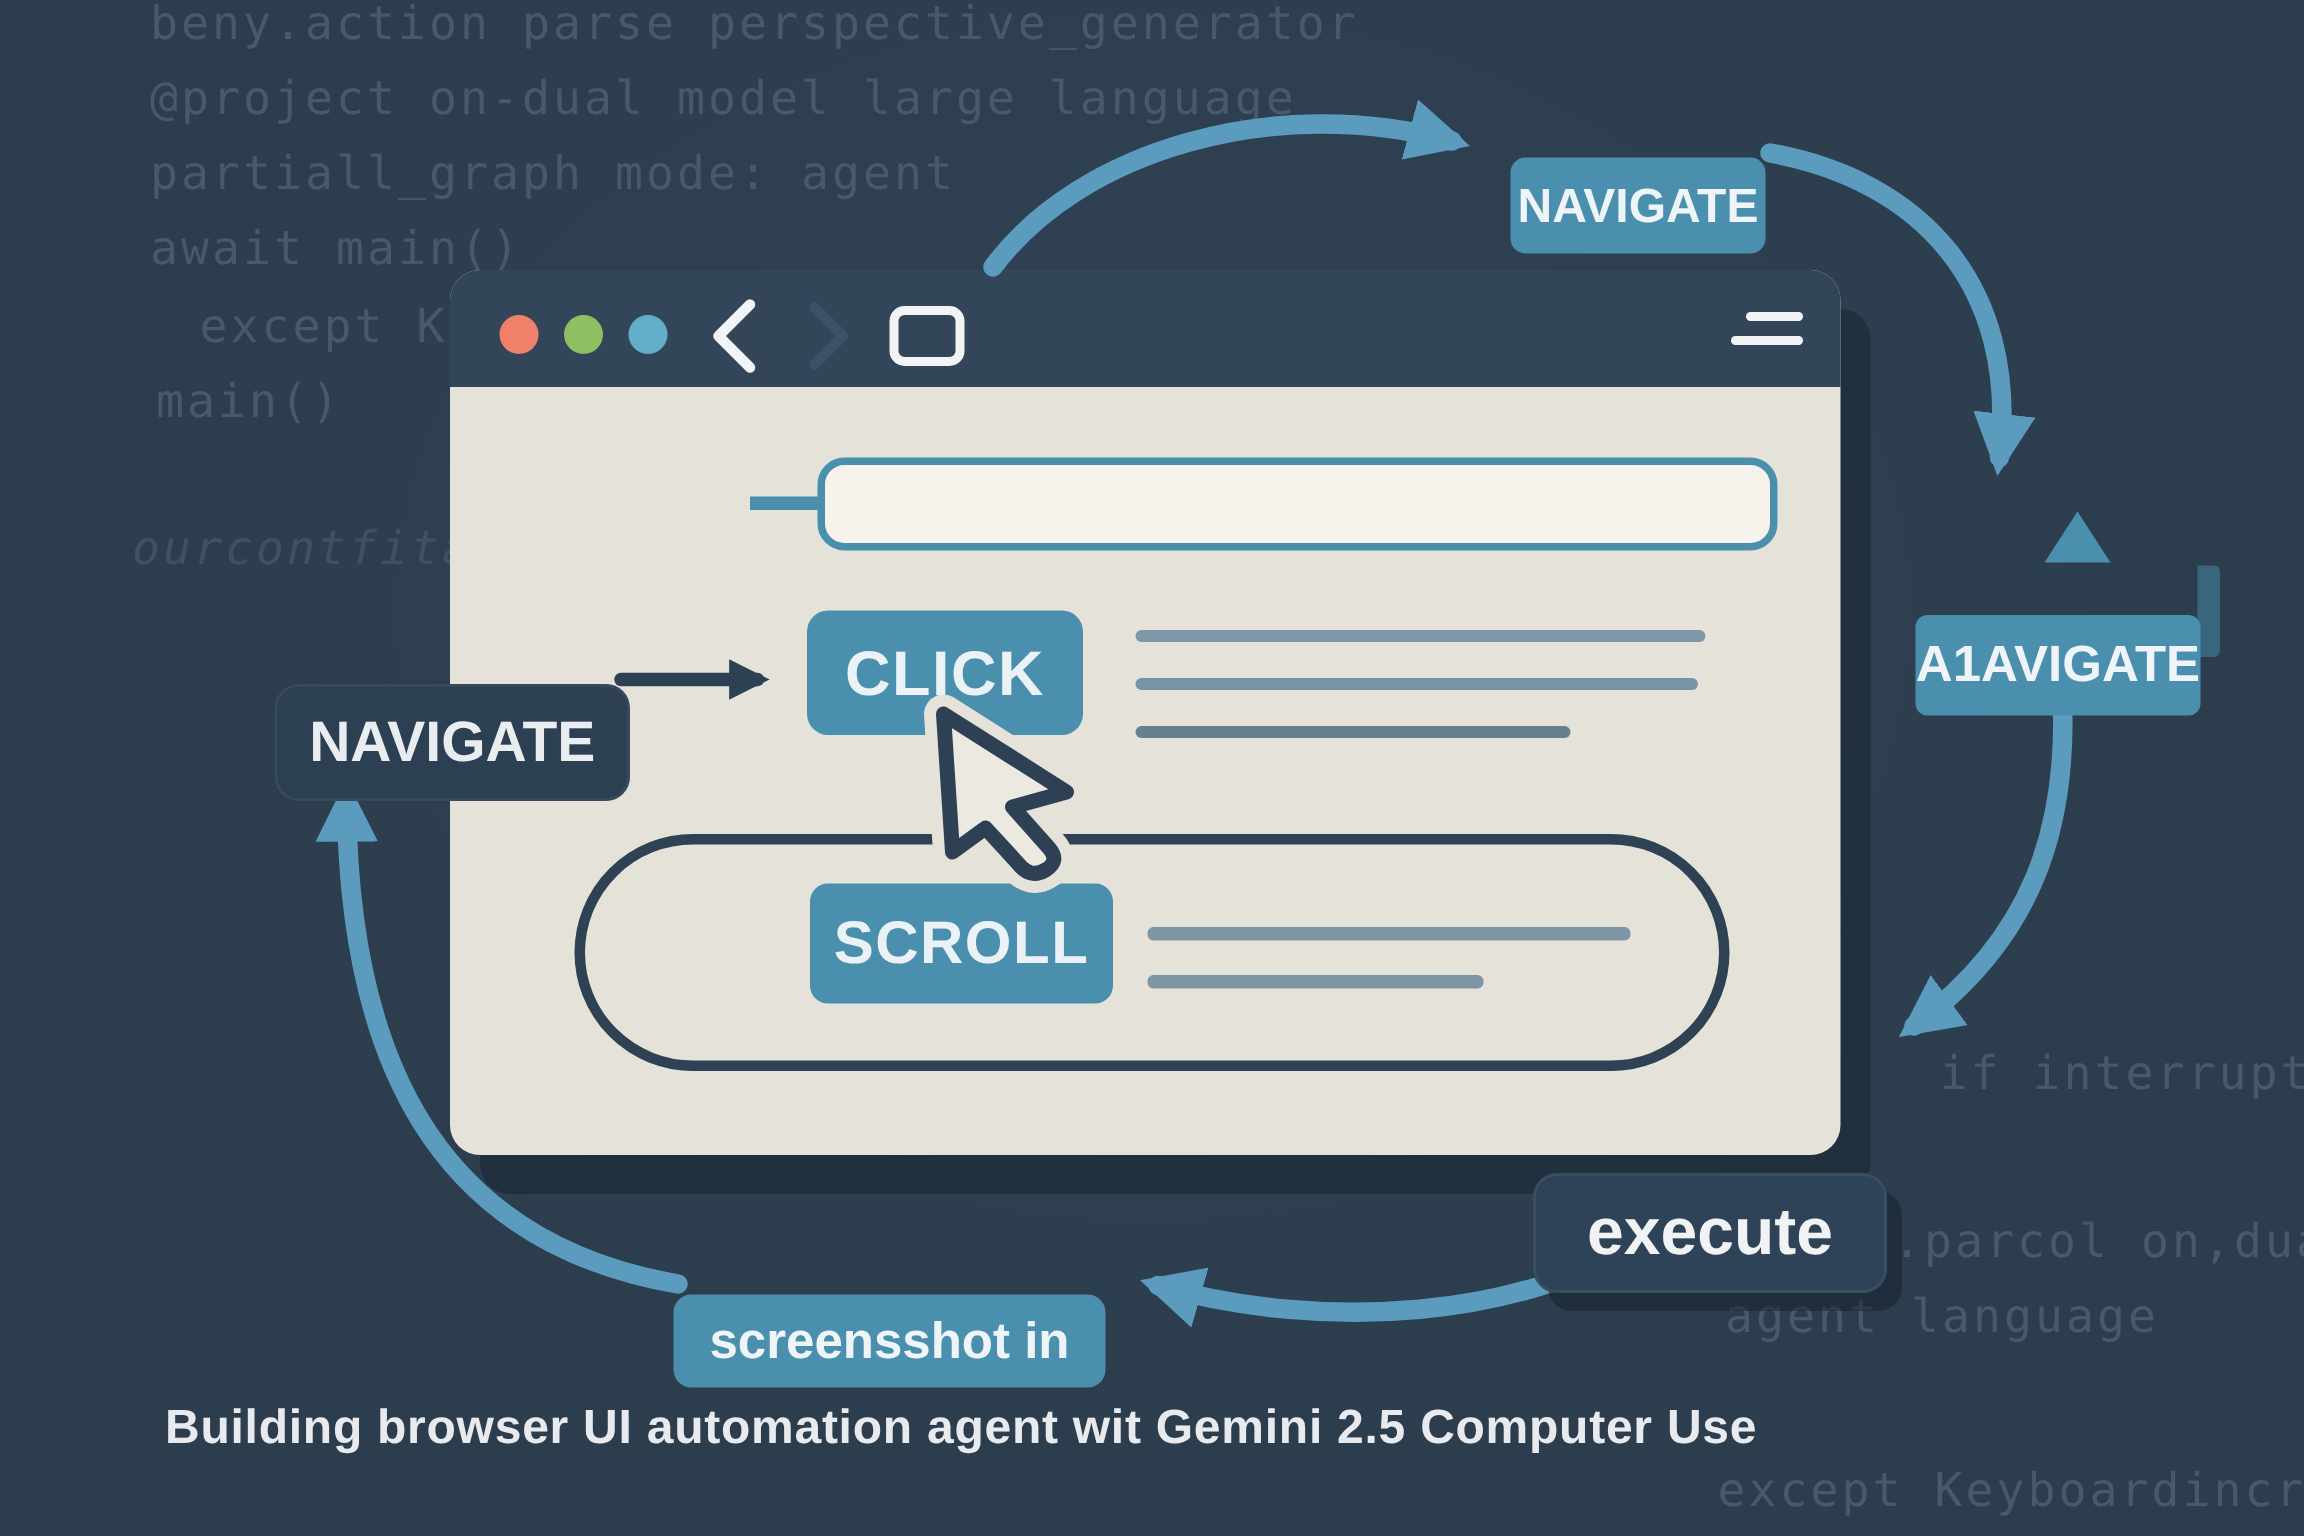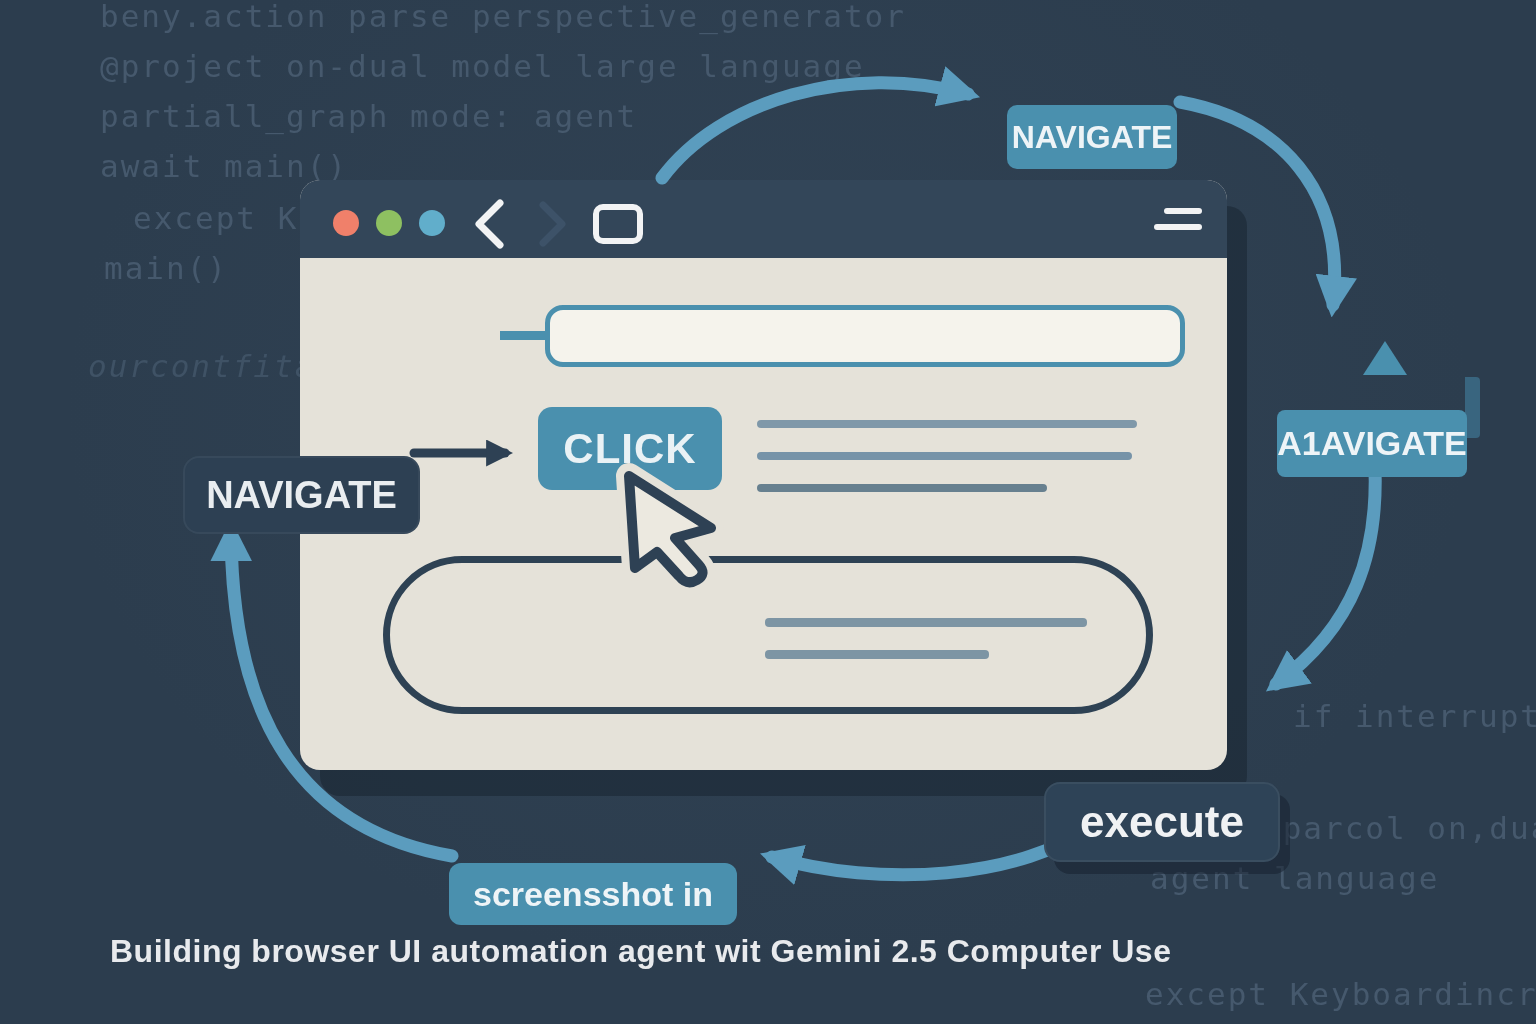--- a/index.html
+++ b/index.html
@@ -87,21 +87,21 @@
   #navigate-left{left:183px;top:419px;width:237px;height:78px;font-size:38px;border-radius:16px;}
   #navigate-top{left:1007px;top:68px;width:170px;height:64px;font-size:32px;border-radius:10px;}
   #aiavigate{left:1277px;top:373px;width:190px;height:67px;font-size:34px;border-radius:8px;text-align:right;}
   #aiavigate-tail{
     position:absolute;z-index:4;left:1363px;top:341px;width:0;height:0;
     border-left:22px solid transparent;border-right:22px solid transparent;
     border-bottom:34px solid #4a90ae;
   }
   #aiavigate-flap{position:absolute;z-index:4;left:1465px;top:377px;width:15px;height:61px;background:#39657f;border-radius:0 4px 4px 0;}
   #execute{
-    left:1044px;top:745px;width:236px;height:80px;font-size:44px;border-radius:16px;
+    left:1022px;top:745px;width:236px;height:80px;font-size:44px;border-radius:16px;
     background:#2e4357;color:#f0f2f4;
     box-shadow:10px 12px 0 rgba(20,30,43,0.5), inset 0 0 0 2px rgba(255,255,255,0.06);
   }
   #screenshot{left:449px;top:826px;width:288px;height:62px;font-size:34px;}
 
   
   #caption{
     position:absolute;left:110px;top:933px;z-index:5;
     font-size:32px;font-weight:bold;color:#e8eaed;letter-spacing:0.5px;
   }
@@ -147,20 +147,21 @@
 
   <div id="type-connector"></div>
   <div id="url-input"></div>
 
   <div id="click-box" class="blue-box">CLICK</div>
   <div id="cline1" class="content-line"></div>
   <div id="cline2" class="content-line"></div>
   <div id="cline3" class="content-line"></div>
 
   <div id="scroll-container"></div>
+  <div id="scroll-box" class="blue-box">SCROLL</div>
   <div id="sline1" class="scroll-line"></div>
   <div id="sline2" class="scroll-line"></div>
 </div>
 
 <svg id="arrows-over" class="arrow-layer" width="1536" height="1024" viewBox="0 0 1536 1024">
   <defs>
     <marker id="ab" viewBox="0 0 10 10" refX="7" refY="5" markerWidth="3.2" markerHeight="3.2" orient="auto-start-reverse">
       <path d="M0 0 L10 5 L0 10 z" fill="#5b9cbe"></path>
     </marker>
     <marker id="ad" viewBox="0 0 10 10" refX="7" refY="5" markerWidth="3" markerHeight="3" orient="auto-start-reverse">

